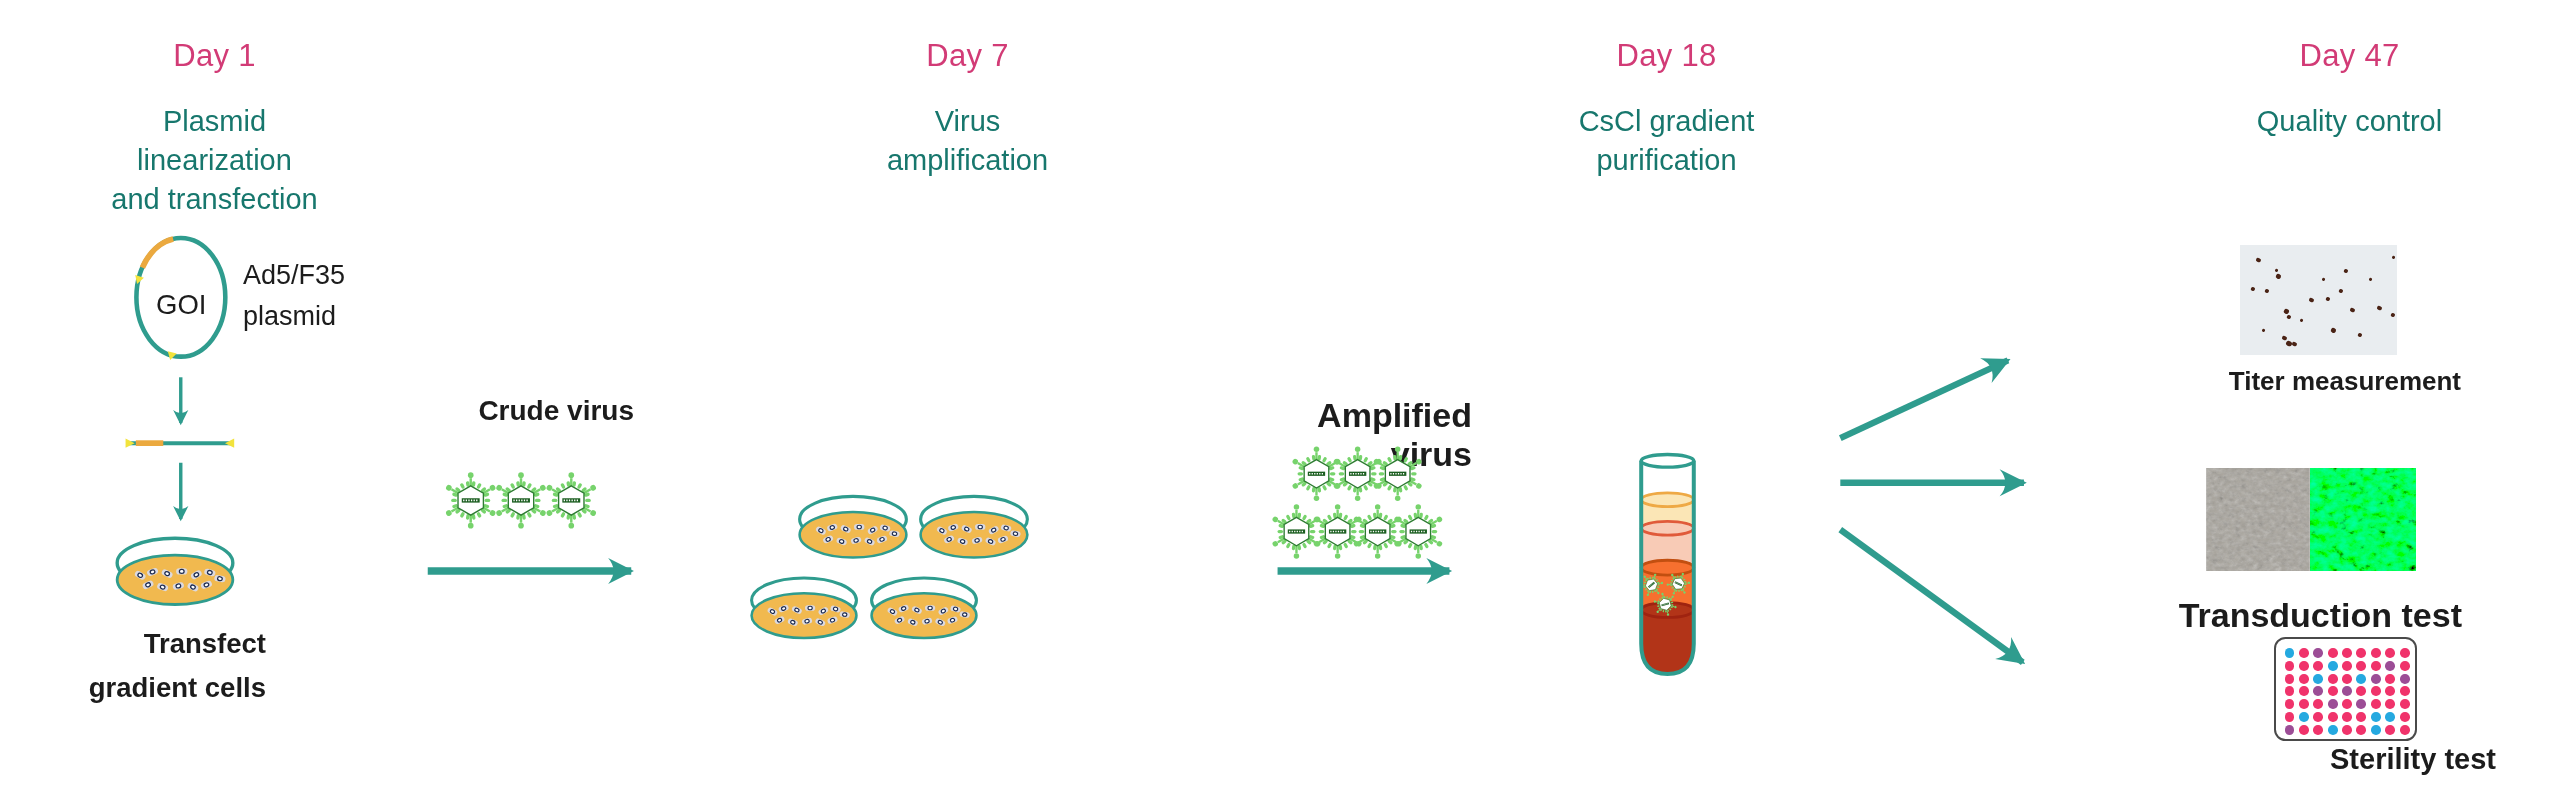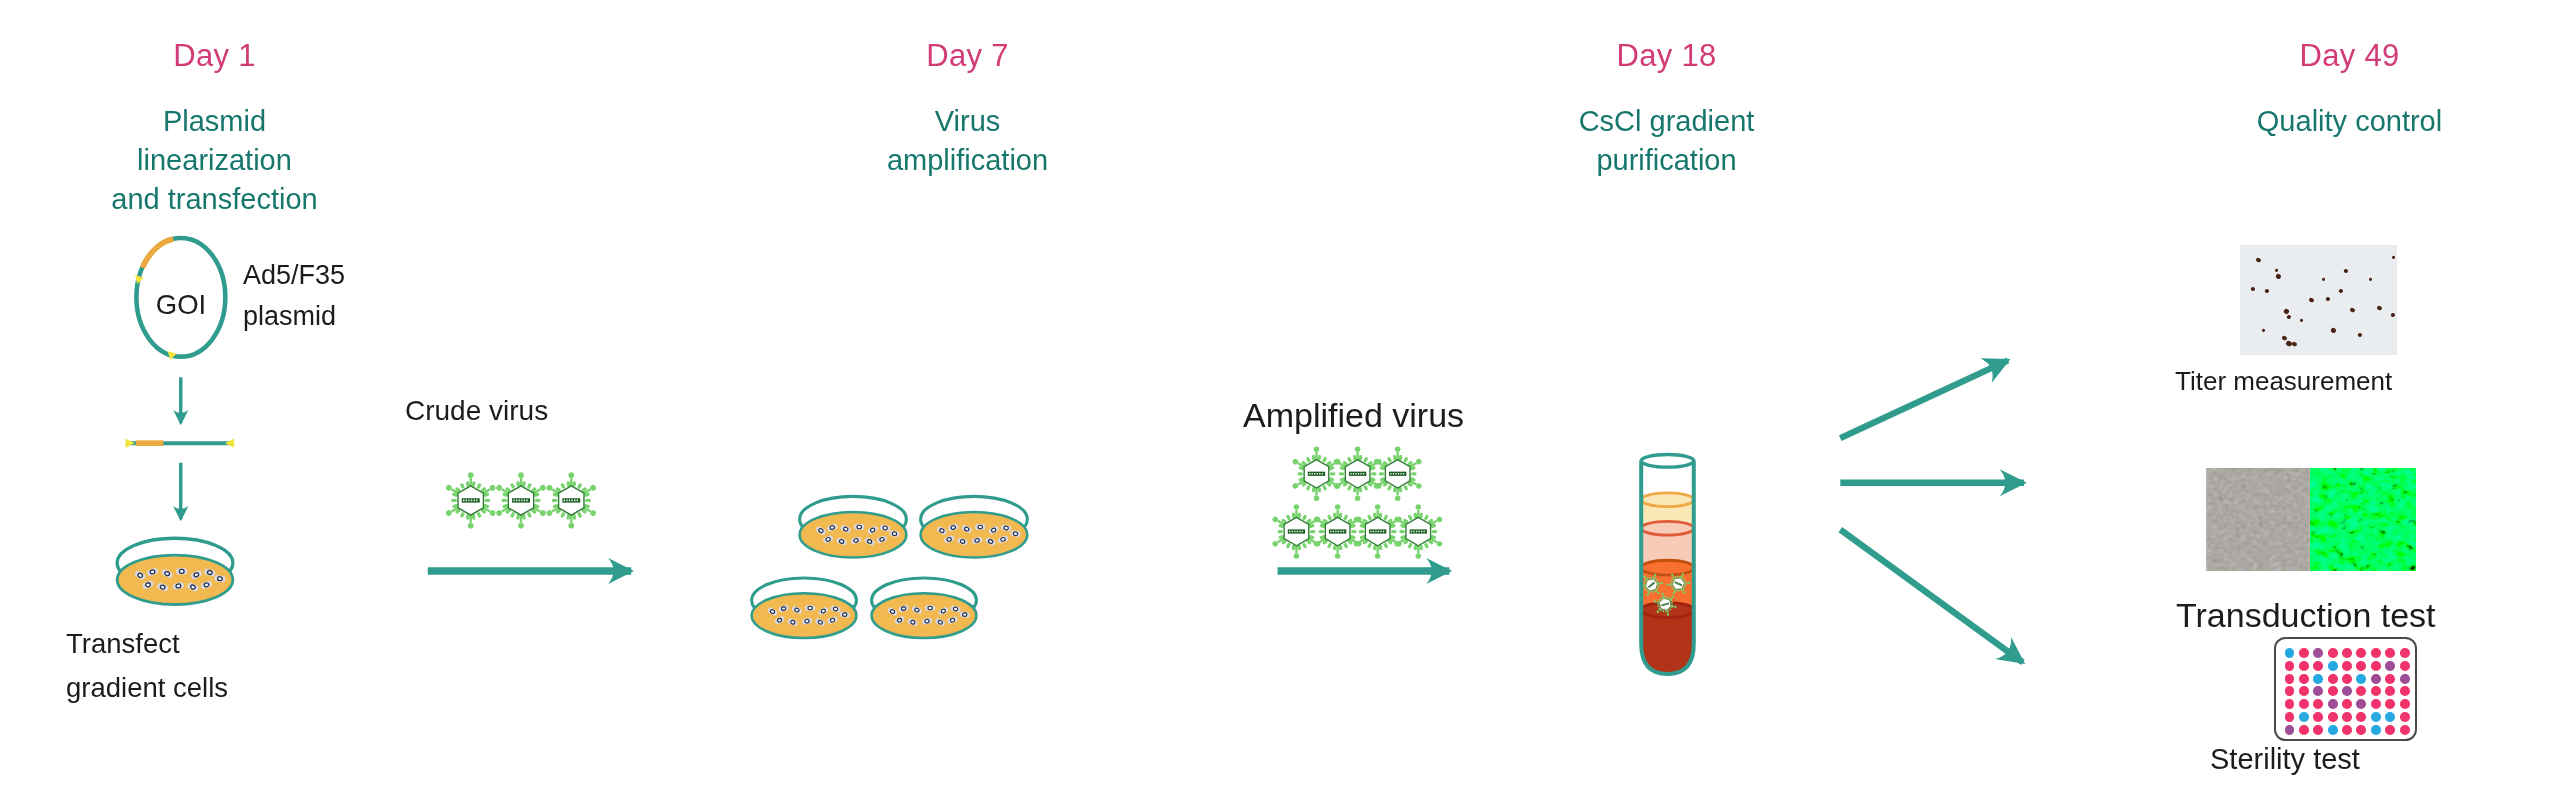--- a/index.html
+++ b/index.html
@@ -8,22 +8,22 @@
     --orange-arc:#EBA93F; --yellow:#F2E33C;
   }
   *{margin:0;padding:0;box-sizing:border-box}
   html,body{width:2576px;height:803px;background:#ffffff;overflow:hidden;
     font-family:"Liberation Sans", sans-serif;}
   .abs{position:absolute}
   .day-head{position:absolute;top:38px;width:229px;text-align:center;
     font-size:31px;font-weight:500;color:var(--pink);letter-spacing:0.3px}
   .sub-head{position:absolute;top:102px;width:229px;text-align:center;
     font-size:29px;line-height:39px;font-weight:400;color:var(--teal-dark)}
-  .black-label{position:absolute;color:var(--ink);text-align:left;font-weight:400}
-  .goi{position:absolute;left:146px;top:289px;width:70px;text-align:center;
+  .black-label{position:absolute;color:var(--ink);text-align:right;font-weight:700}
+  .goi{position:absolute;left:156px;top:289px;width:70px;text-align:left;
     font-size:27.5px;color:var(--ink)}
   .plasmid-name{position:absolute;left:243px;top:255px;font-size:27px;line-height:41px;
     color:var(--ink);text-align:left}
   .transfect{left:66px;top:622px;width:200px;font-size:27.5px;line-height:44px}
   .crude{left:405px;top:395px;width:229px;font-size:28px}
   .amplified{left:1243px;top:396px;width:229px;font-size:34px}
   .titer{left:2175px;top:364px;width:286px;font-size:26px;line-height:34px}
   .transduction-label{left:2176px;top:596px;width:286px;font-size:34px}
   .sterility-label{left:2210px;top:743px;width:286px;font-size:29px}
   .icc{position:absolute;left:2240px;top:245px;width:157px;height:110px;background:#E9EDF0}
@@ -154,21 +154,21 @@
     <filter id="greenNoise" x="0%" y="0%" width="100%" height="100%">
       <feTurbulence type="fractalNoise" baseFrequency="0.06 0.08" numOctaves="4" seed="4" stitchTiles="stitch"></feTurbulence>
       <feColorMatrix type="matrix" values="0 0 0 0 0  2.6 2.6 0 0 -1.05  0 0.6 0 0 -0.18  0 0 0 0 1"></feColorMatrix>
     </filter>
   </defs>
 </svg>
 
 <div class="day-head" style="left:100px">Day 1</div>
 <div class="day-head" style="left:853px">Day 7</div>
 <div class="day-head" style="left:1552px">Day 18</div>
-<div class="day-head" style="left:2235px">Day 49</div>
+<div class="day-head" style="left:2235px">Day 47</div>
 
 <div class="sub-head" style="left:100px">
   <div>Plasmid linearization</div>
   <div>and transfection</div>
 </div>
 <div class="sub-head" style="left:853px">
   <div>Virus amplification</div>
 </div>
 <div class="sub-head" style="left:1552px">
   <div>CsCl gradient</div>

